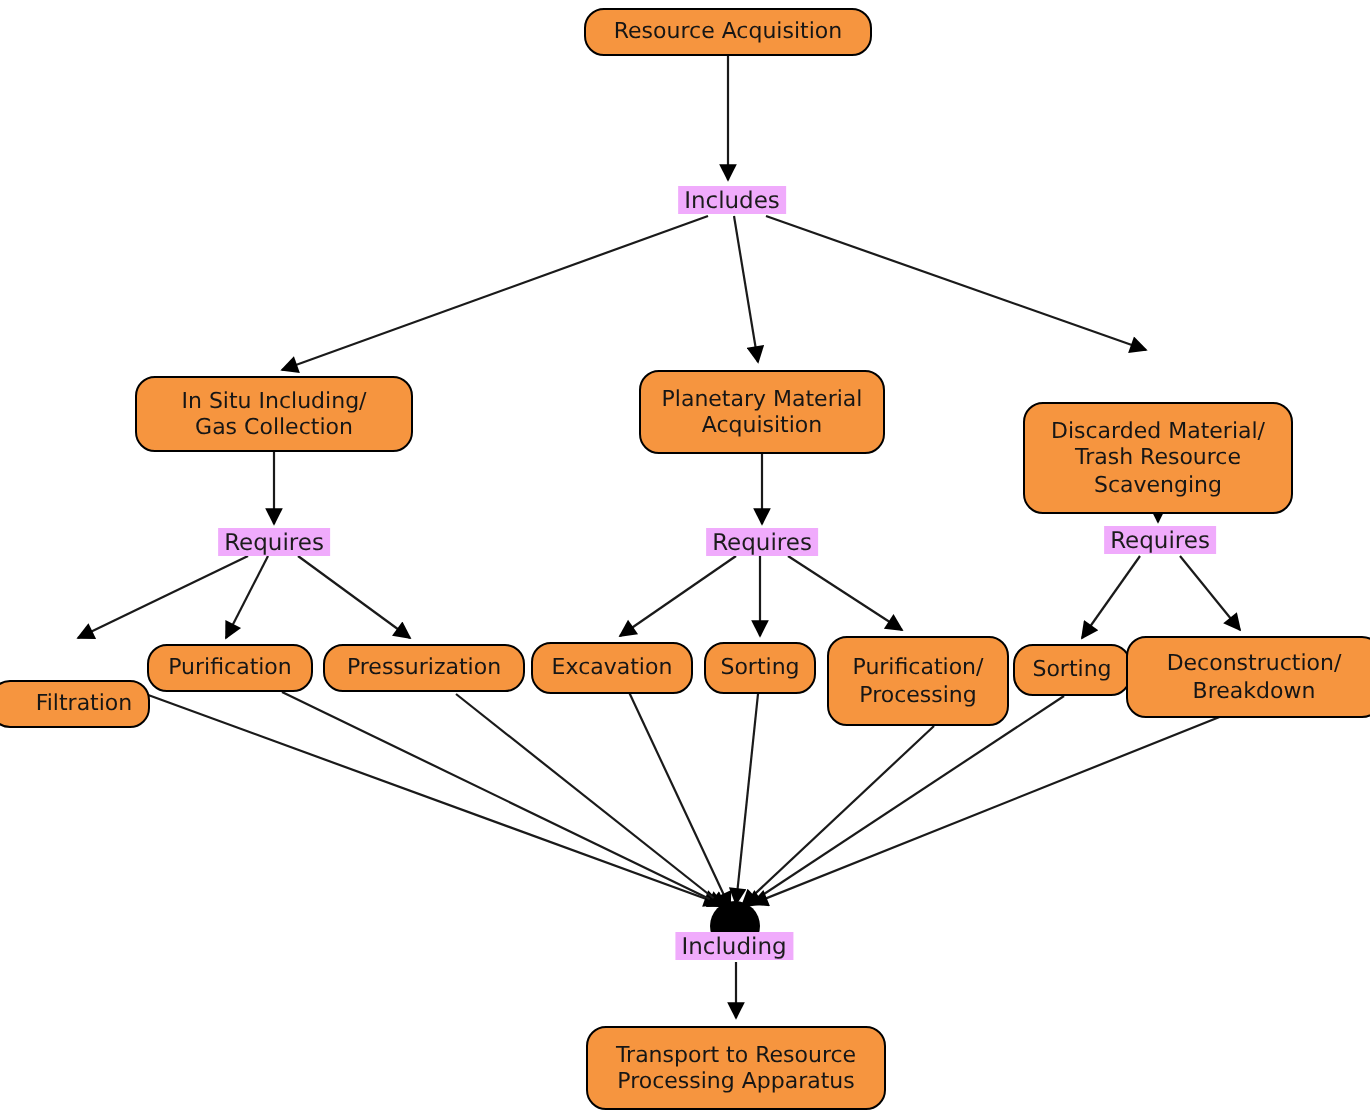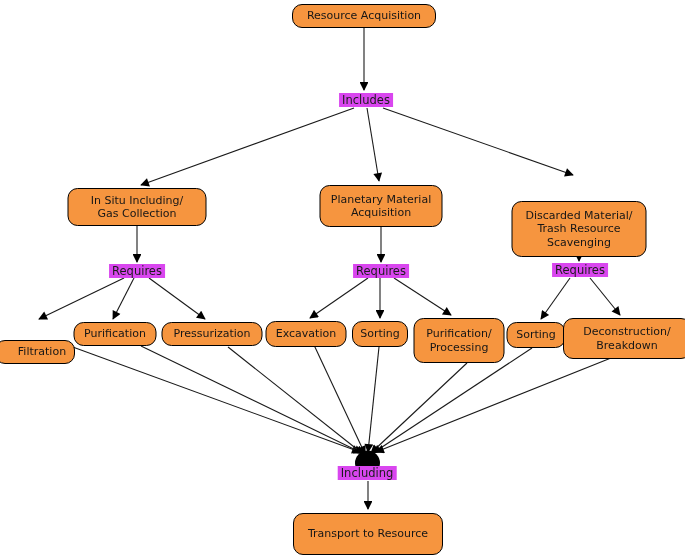--- a/index.html
+++ b/index.html
@@ -31,21 +31,21 @@
     font-size: 11px;
     line-height: 13.5px;
     color: #161616;
     padding: 1px 4px;
     white-space: nowrap;
   }
   .node .ln { display: block; }
   .clabel {
     position: absolute;
     transform: translateX(-50%);
-    background: #d946ef;
+    background: #f0abfc;
     color: #1c1c1c;
     font-size: 11.5px;
     line-height: 14px;
     padding: 0 3px;
     white-space: nowrap;
   }
 </style>
 </head>
 <body>
 
@@ -143,20 +143,21 @@
     <span class="ln">Sorting</span>
   </div>
 
   <div class="node" style="left:627px; top:318px; width:128px; height:41px;">
     <span class="ln">Deconstruction/</span>
     <span class="ln">Breakdown</span>
   </div>
 
   <div class="node" style="left:368px; top:513px; width:150px; height:42px;">
     <span class="ln">Transport to Resource</span>
+    <span class="ln">Processing Apparatus</span>
   </div>
 
   <div class="clabel" style="left:366px; top:93px;">
     <span>Includes</span>
   </div>
 
   <div class="clabel" style="left:137px; top:264px;">
     <span>Requires</span>
   </div>
 

